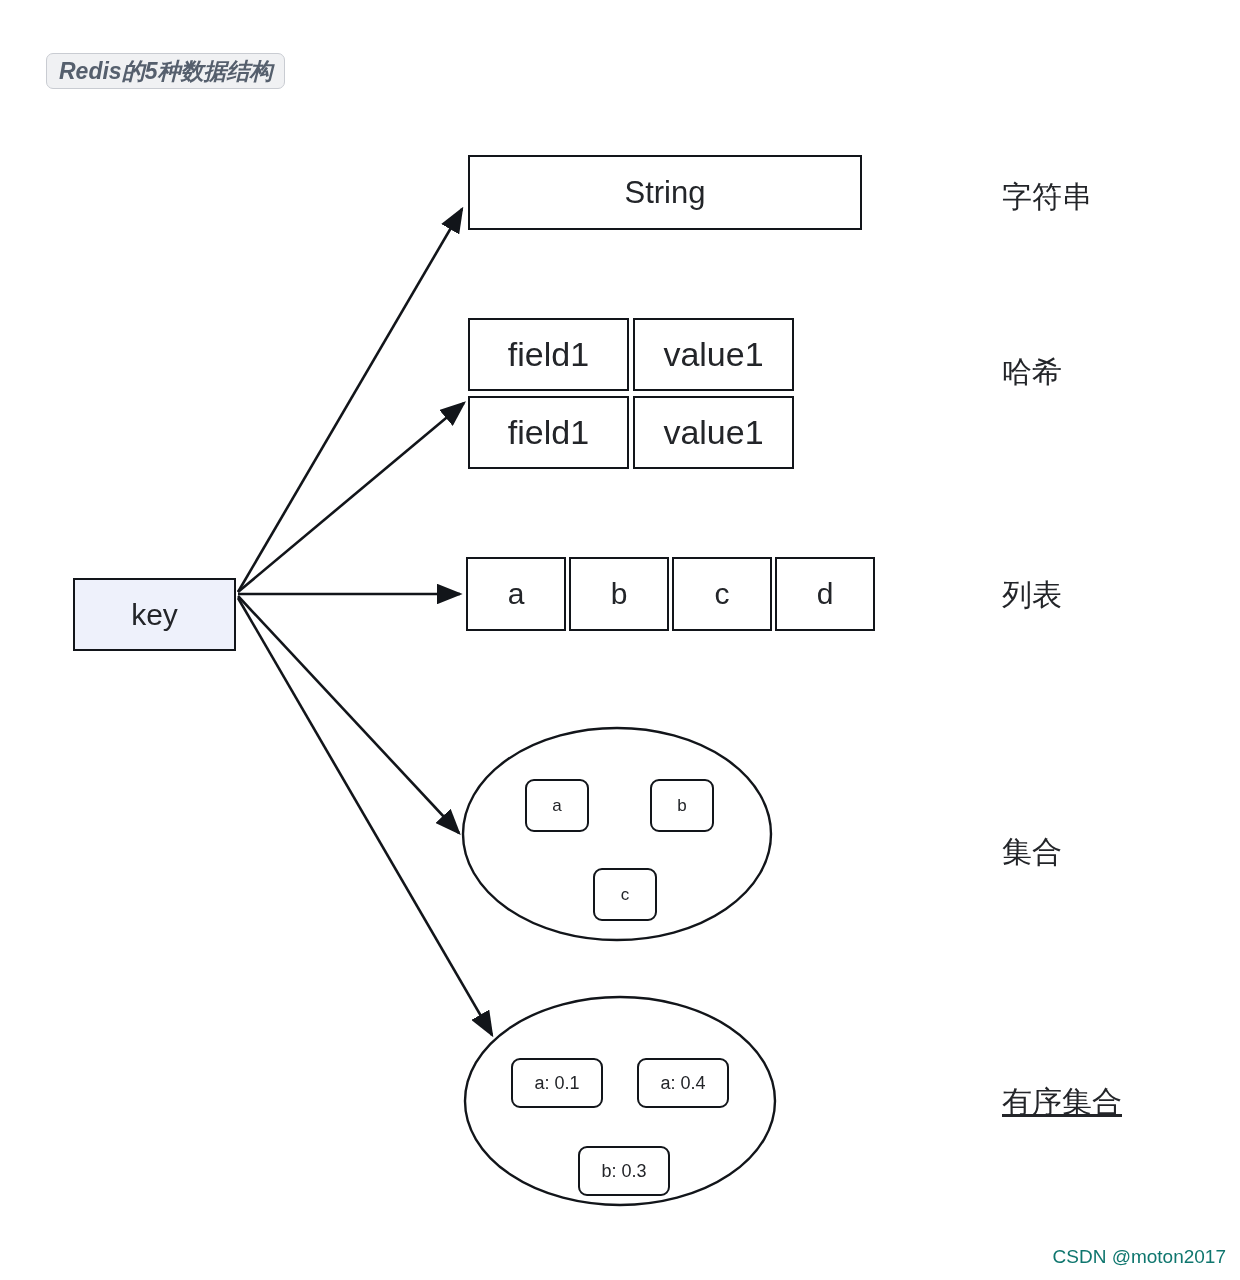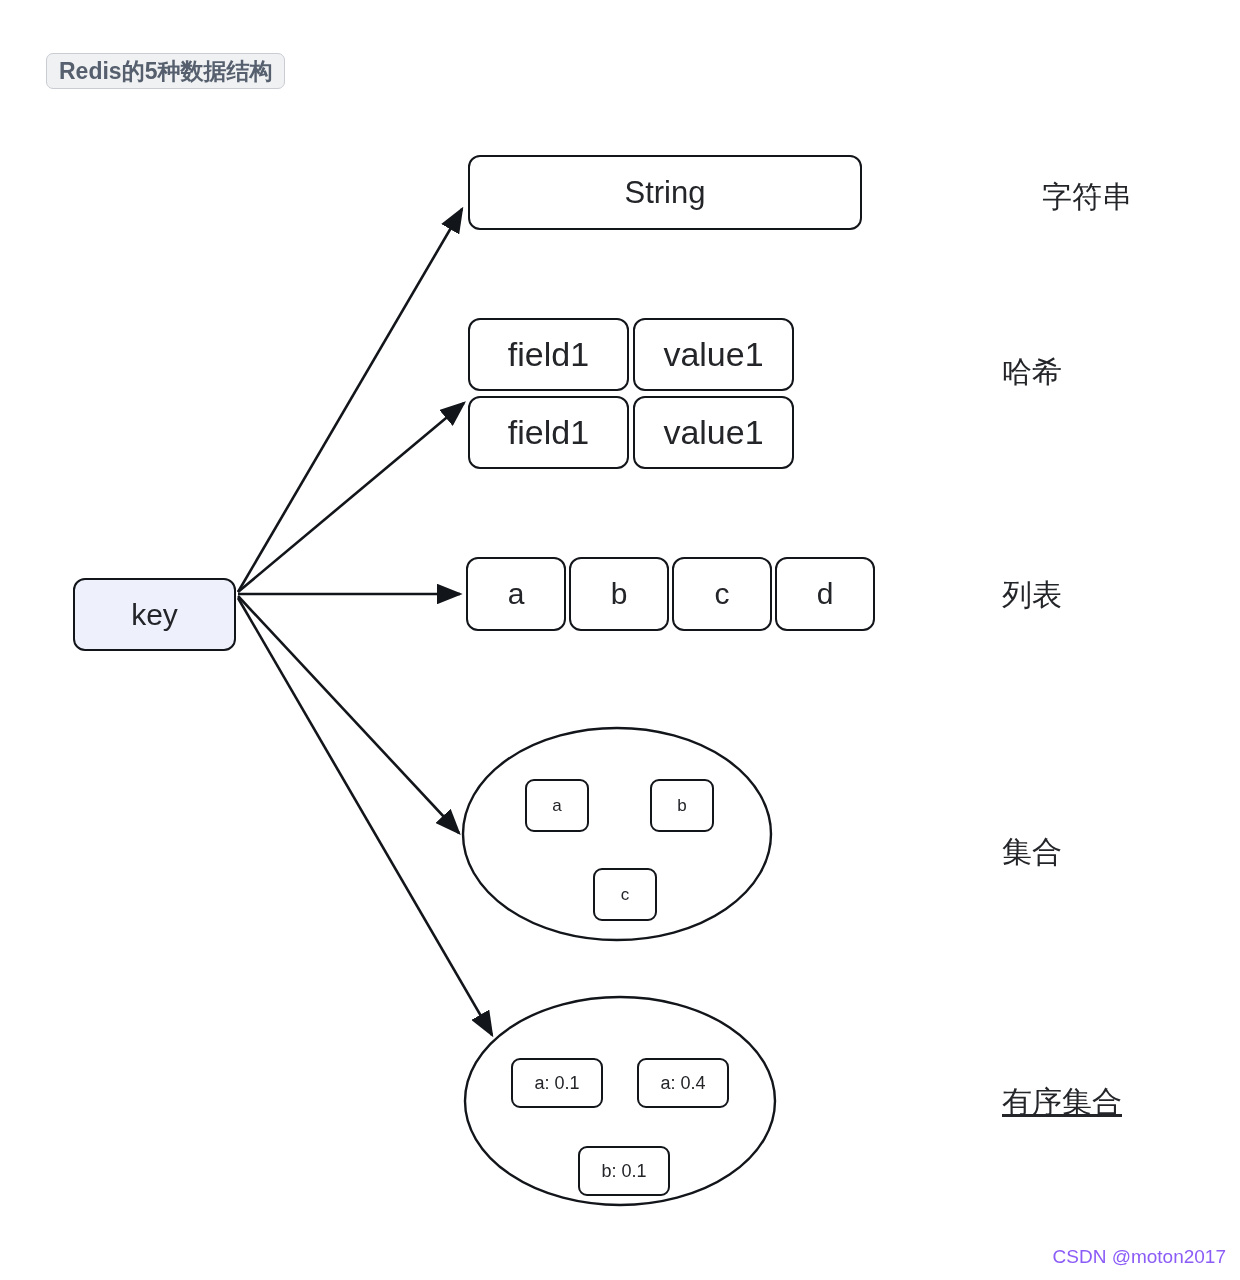--- a/index.html
+++ b/index.html
@@ -24,20 +24,21 @@
     left: 46px;
     top: 53px;
     height: 36px;
     padding: 0 12px;
     display: flex;
     align-items: center;
     background: #f0f1f3;
     border: 1px solid #c9ccd2;
     border-radius: 7px;
     box-sizing: border-box;
+    font-style: italic;
   }
   #title-badge .txt {
     font-size: 23px;
     font-weight: bold;
     color: #555f6d;
     letter-spacing: 0px;
     white-space: nowrap;
   }
   
   #vector-layer {
@@ -46,21 +47,21 @@
     top: 0;
     width: 1240px;
     height: 1280px;
     pointer-events: none;
   }
   
   .node {
     position: absolute;
     box-sizing: border-box;
     border: 2.2px solid #12151a;
-    border-radius: 12px;
+    border-radius: 0;
     background: #ffffff;
     display: flex;
     align-items: center;
     justify-content: center;
     color: #232529;
   }
   .node.small { border-width: 2px; border-radius: 9px; }
   #key-box {
     left: 73px;
     top: 558px;
@@ -95,32 +96,32 @@
   #zset-0 { left: 511px; top: 1046px; }
   #zset-1 { left: 637px; top: 1046px; }
   #zset-2 { left: 578px; top: 1134px; }
   
   .caption {
     position: absolute;
     font-size: 30px;
     color: #232529;
     white-space: nowrap;
   }
-  #cap-string { left: 1042px; top: 177px; }
+  #cap-string { left: 1002px; top: 177px; }
   #cap-hash   { left: 1002px; top: 352px; }
   #cap-list   { left: 1002px; top: 575px; }
   #cap-set    { left: 1002px; top: 790px; margin-top: 42px; }
   #cap-zset   { left: 1002px; top: 1082px; text-decoration: underline; }
   
   #watermark {
     position: absolute;
     right: 14px;
     bottom: 12px;
     font-size: 19px;
-    color: #8b5cf6;
+    color: #0f766e;
     white-space: nowrap;
   }
 </style>
 </head>
 <body>
 
 <div id="canvas">
 
   <div id="title-badge">
     <span class="txt">Redis的5种数据结构</span>
@@ -192,21 +193,21 @@
     <span>c</span>
   </div>
 
   <div class="node small zset-cell" id="zset-0">
     <span>a: 0.1</span>
   </div>
   <div class="node small zset-cell" id="zset-1">
     <span>a: 0.4</span>
   </div>
   <div class="node small zset-cell" id="zset-2">
-    <span>b: 0.1</span>
+    <span>b: 0.3</span>
   </div>
 
   <div class="caption" id="cap-string">字符串</div>
   <div class="caption" id="cap-hash">哈希</div>
   <div class="caption" id="cap-list">列表</div>
   <div class="caption" id="cap-set">集合</div>
   <div class="caption" id="cap-zset">有序集合</div>
 
   <div id="watermark">CSDN @moton2017</div>
 

